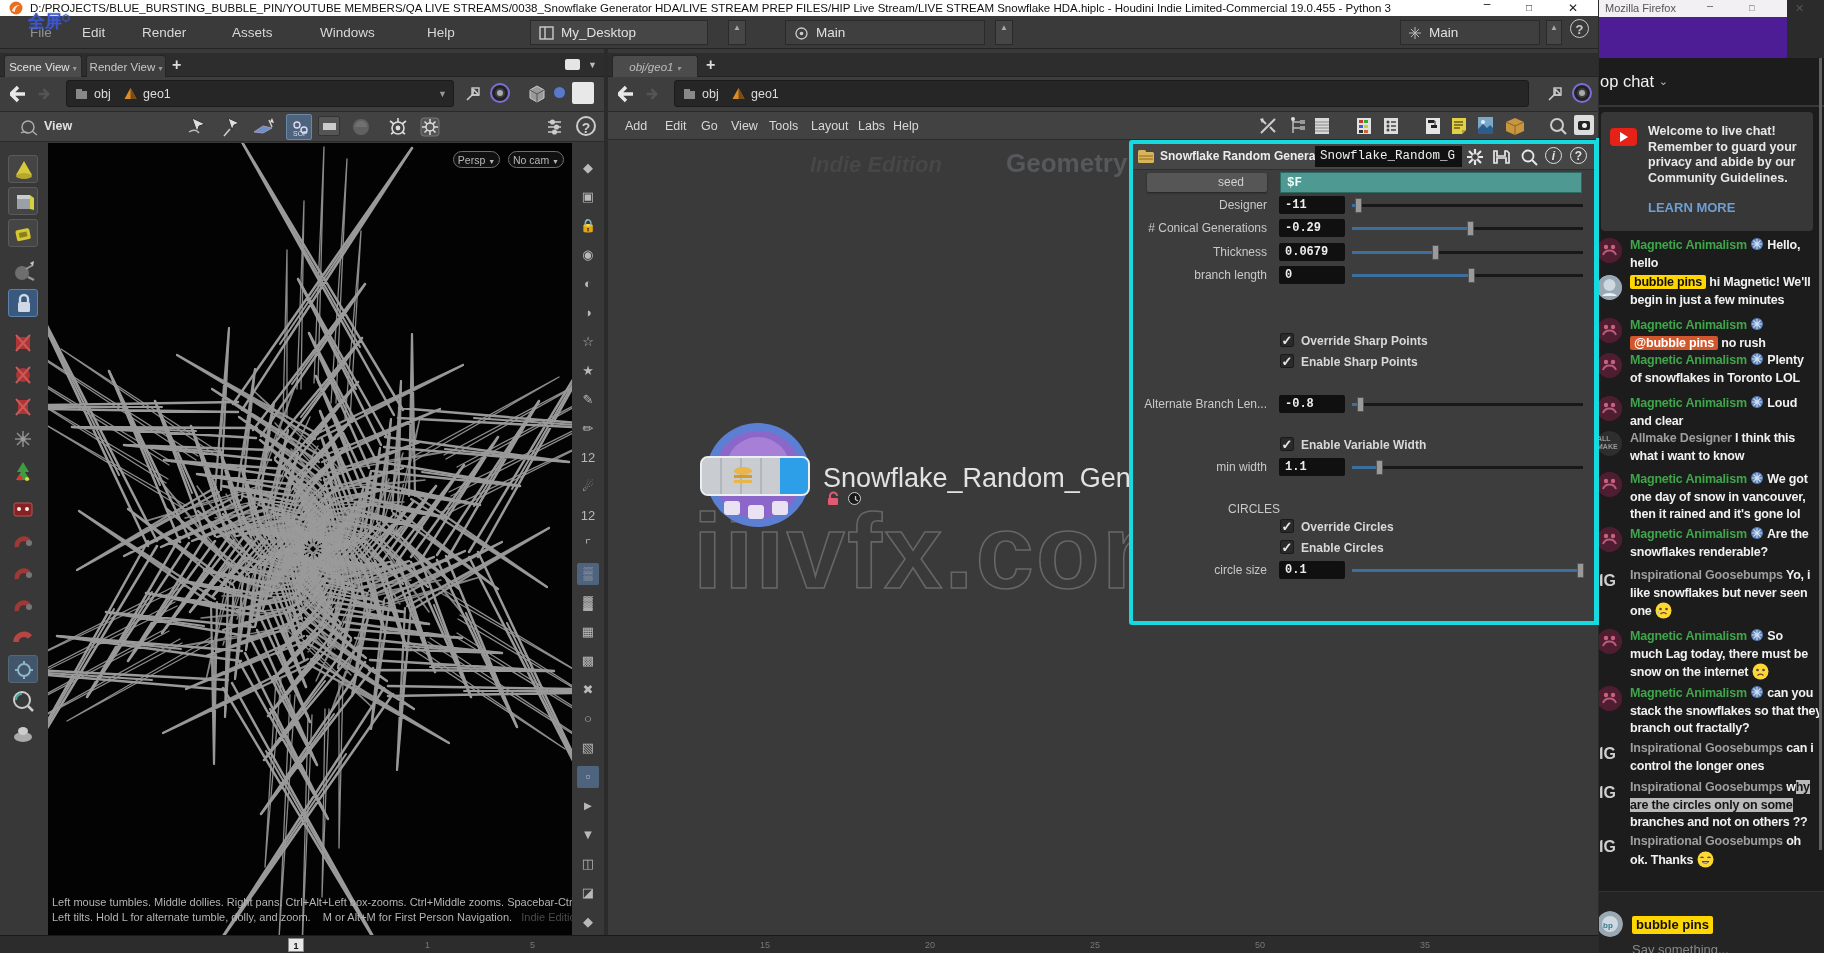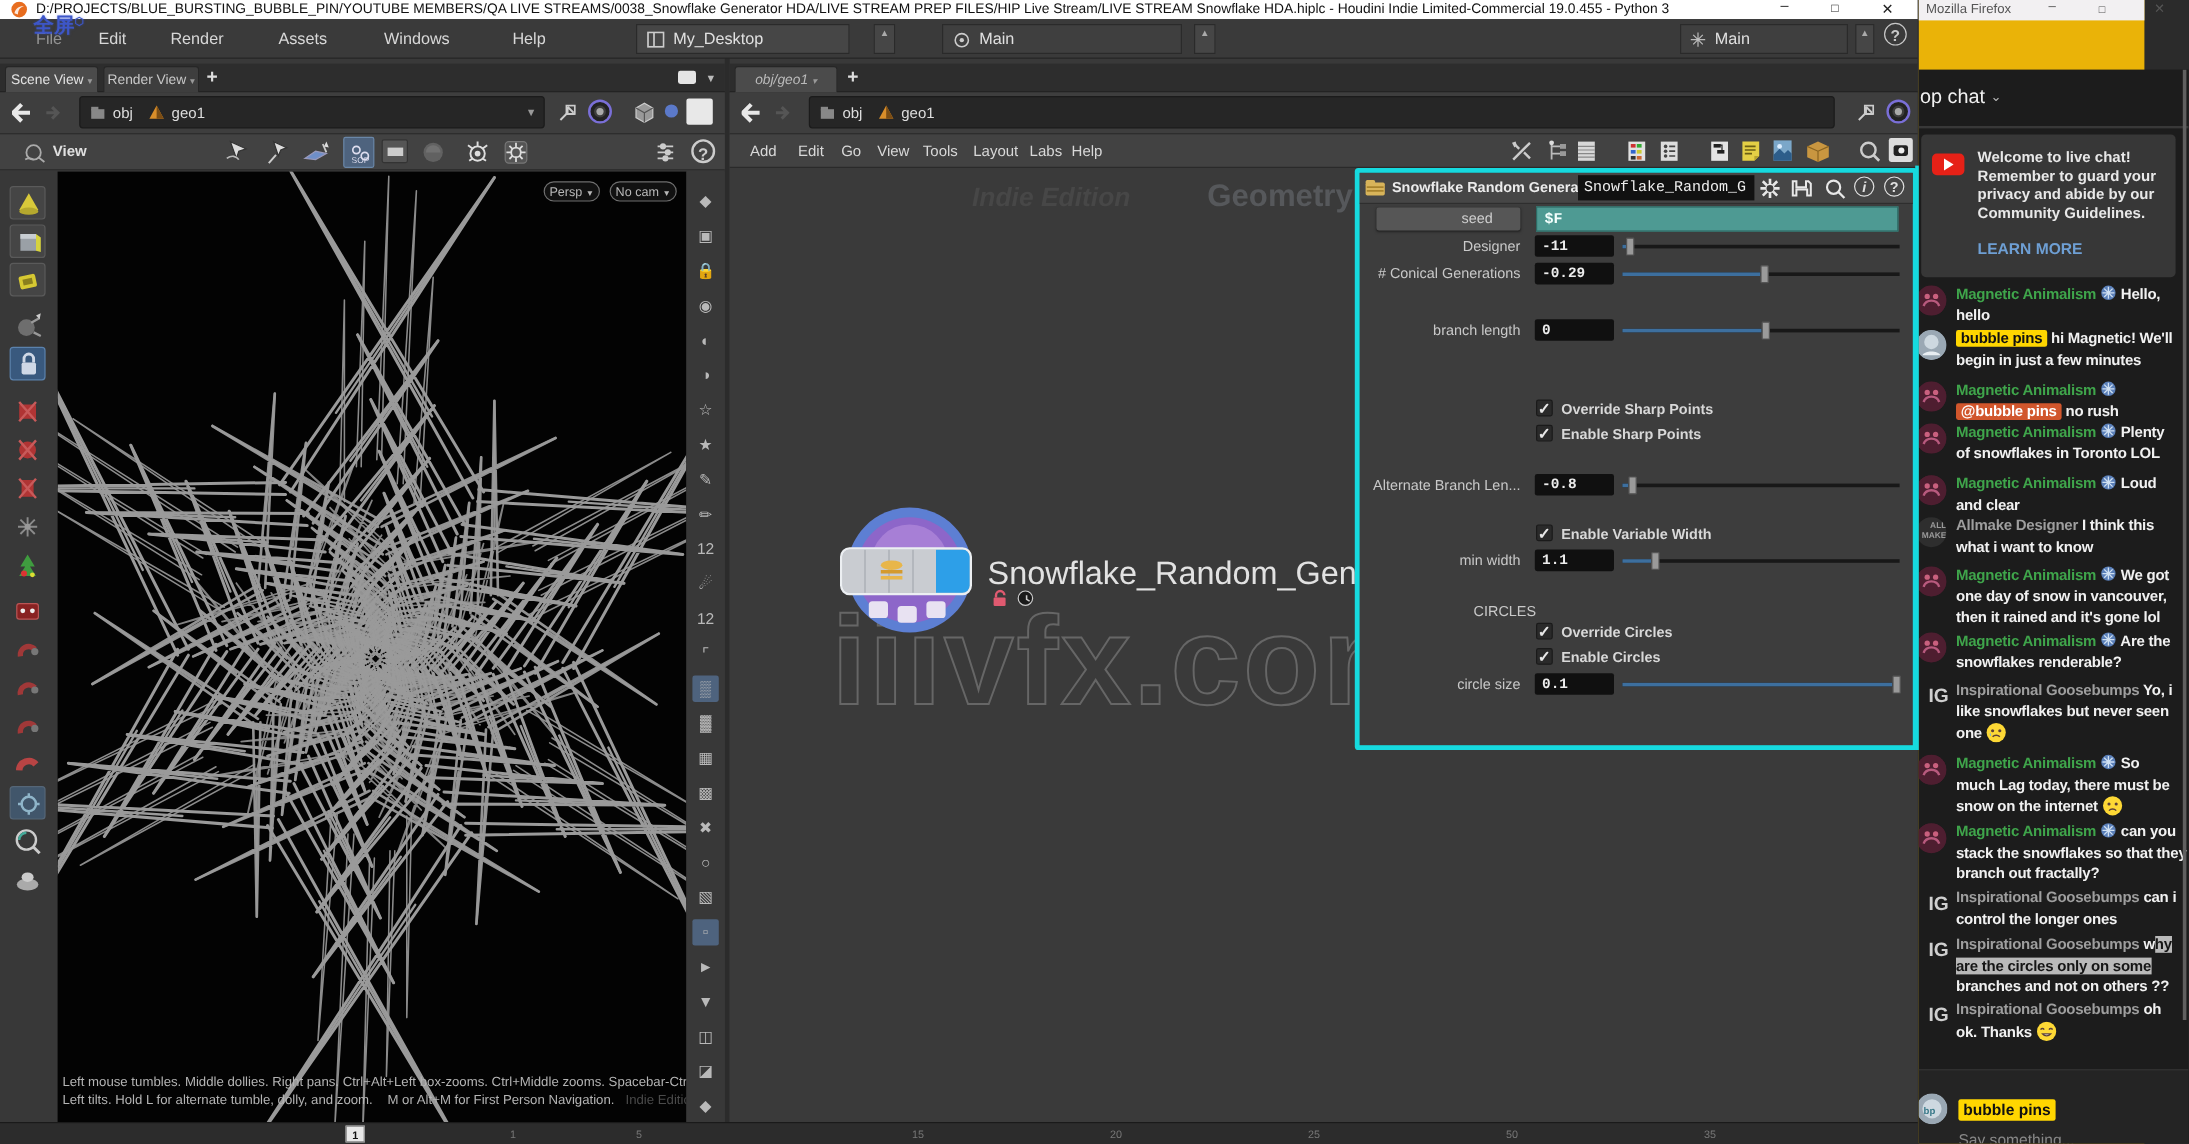--- a/index.html
+++ b/index.html
@@ -30,31 +30,31 @@
 .plabel{position:absolute;right:327px;top:2px;text-align:right;white-space:nowrap}
 .pinput{position:absolute;left:146px;top:0;width:66px;height:18px;background:#101010;
 color:#ededed;font-size:12px;font-weight:bold;line-height:18px;padding-left:6px;
 font-family:"Liberation Mono",monospace;border-radius:2px}
 .ptrack{position:absolute;left:219px;top:8px;width:231px;height:3px;background:#181818}
 .pblue{position:absolute;left:0;top:0;height:3px;background:#3d6f9e}
 .phandle{position:absolute;top:-6px;width:7px;height:15px;background:#9a9a9a;border:1px solid #555;border-radius:1px}
 .pcheck{position:absolute;width:14px;height:14px;background:#2a2a2a;border:1px solid #1a1a1a;border-radius:2px;
 color:#e8e8e8;font-size:13px;line-height:13px;text-align:center;font-weight:bold}
 .pchecklabel{position:absolute;font-size:12px;font-weight:bold;color:#d8d8d8;white-space:nowrap}
-#ff{left:1599px;top:0;width:188px;height:953px;background:#eab308}
+#ff{left:1599px;top:0;width:188px;height:953px;background:#4c1d95}
 #fftitle{left:0;top:0;width:100%;height:17px;background:#f2f0f2;color:#555;font-size:11px;line-height:17px}
 #ffurl{left:0;top:17px;width:100%;height:41px;background:#fbfafb;border-bottom:1px solid #d8d8d8}
 .chatname{font-weight:bold;color:#9e9e9e}
 .chatname.member{color:#3fa54b}
 .cmsg{position:absolute;left:31px;width:194px}
 .cline{font-size:12.5px;line-height:17.5px;color:#f1f1f1;white-space:nowrap;overflow:hidden;font-weight:bold;letter-spacing:-0.2px}
 .ybadge{background:#ffd600;color:#111;padding:0 4px;border-radius:2px}
 .obadge{background:#d1562c;color:#fff;padding:0 4px;border-radius:2px}
 .avatar{position:absolute;left:-33px;top:1px;width:25px;height:25px;border-radius:50%;overflow:hidden;
-font-size:10px;font-weight:bold;color:#bbb;text-align:right;line-height:25px}
+font-size:10px;font-weight:bold;color:#bbb;text-align:left;line-height:25px}
 svg{display:block}
 </style></head>
 <body>
 <div id="stage">
 <div class="abs" id="titlebar">
  <svg class="abs" style="left:8px;top:1px" width="16" height="14" viewBox="0 0 16 14">
         <circle cx="8" cy="7" r="6.5" fill="#e86d1f"></circle>
         <path d="M4 10c1-4 4-6 8-6-3 1-5 3-5 7z" fill="#fff" opacity="0.85"></path>
       </svg>
  <span class="tb-txt">D:/PROJECTS/BLUE_BURSTING_BUBBLE_PIN/YOUTUBE MEMBERS/QA LIVE STREAMS/0038_Snowflake Generator HDA/LIVE STREAM PREP FILES/HIP Live Stream/LIVE STREAM Snowflake HDA.hiplc - Houdini Indie Limited-Commercial 19.0.455 - Python 3</span>
@@ -522,20 +522,28 @@
           </div>
 </div>
         <div class="prow" style="left:0;top:75px;width:100%">
  <span class="plabel" style="color:#c9c9c9"># Conical Generations</span>
  <div class="pinput" style="">-0.29</div>
  <div class="ptrack">
             <div class="pblue" style="width:115px"></div>
   <div class="phandle" style="left:115px"></div>
           </div>
 </div>
+        <div class="prow" style="left:0;top:99px;width:100%">
+ <span class="plabel" style="color:#c9c9c9">Thickness</span>
+ <div class="pinput" style="">0.0679</div>
+ <div class="ptrack">
+            <div class="pblue" style="width:80px"></div>
+  <div class="phandle" style="left:80px"></div>
+          </div>
+</div>
         <div class="prow" style="left:0;top:122px;width:100%">
  <span class="plabel" style="color:#c9c9c9">branch length</span>
  <div class="pinput" style="">0</div>
  <div class="ptrack">
             <div class="pblue" style="width:116px"></div>
   <div class="phandle" style="left:116px"></div>
           </div>
 </div>
         <div class="prow" style="left:0;top:251px;width:100%">
  <span class="plabel" style="color:#c9c9c9">Alternate Branch Len...</span>

